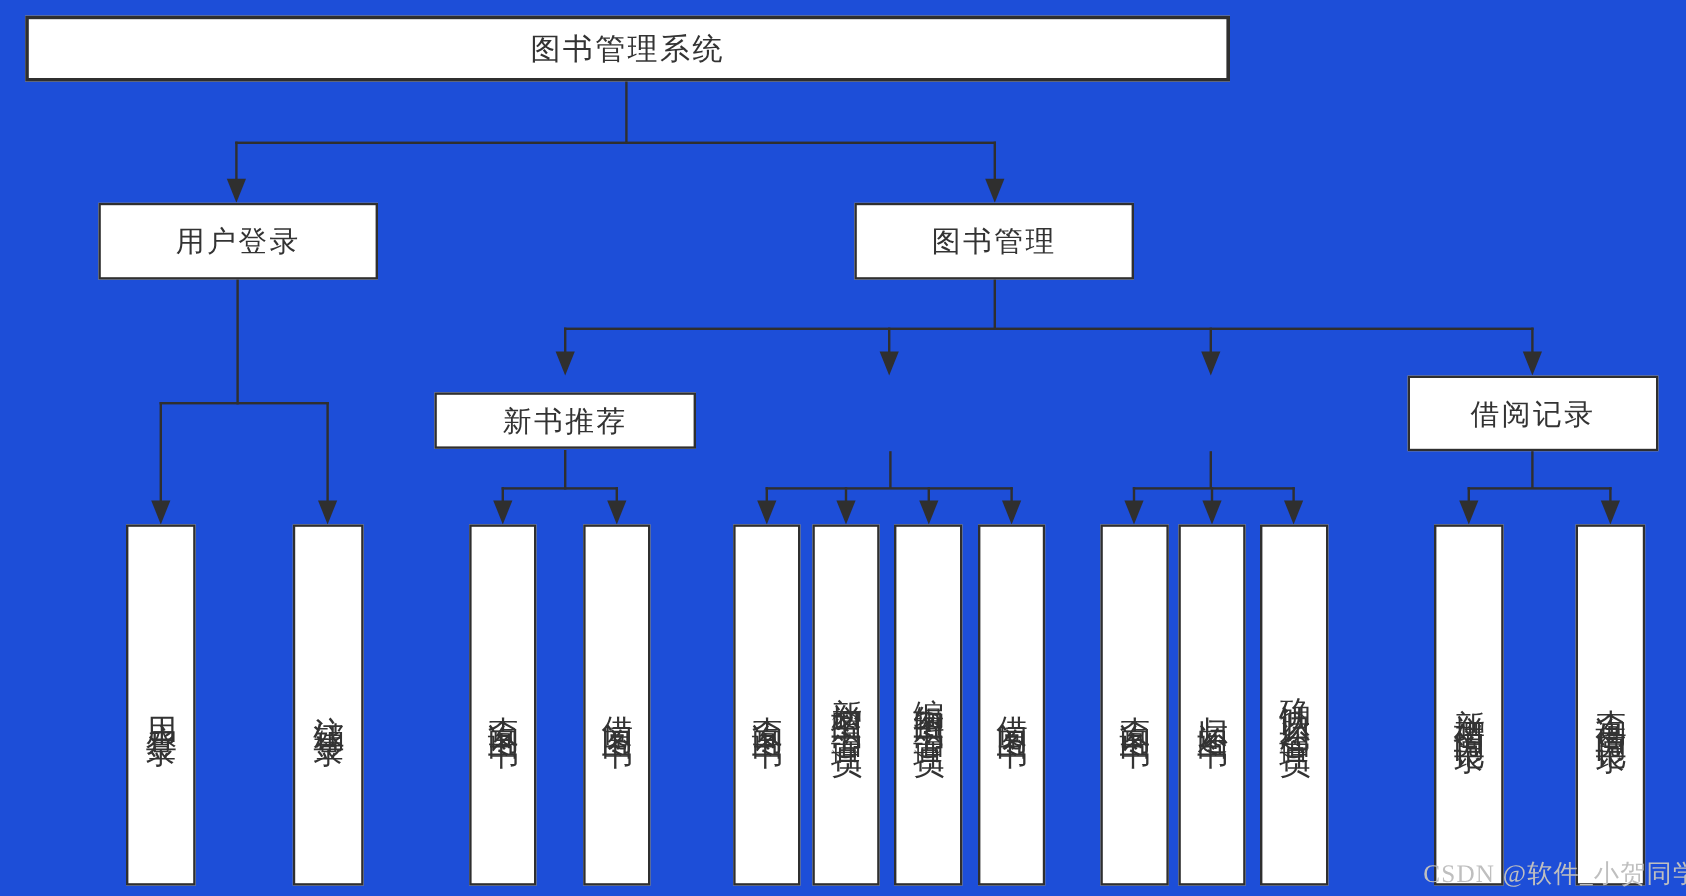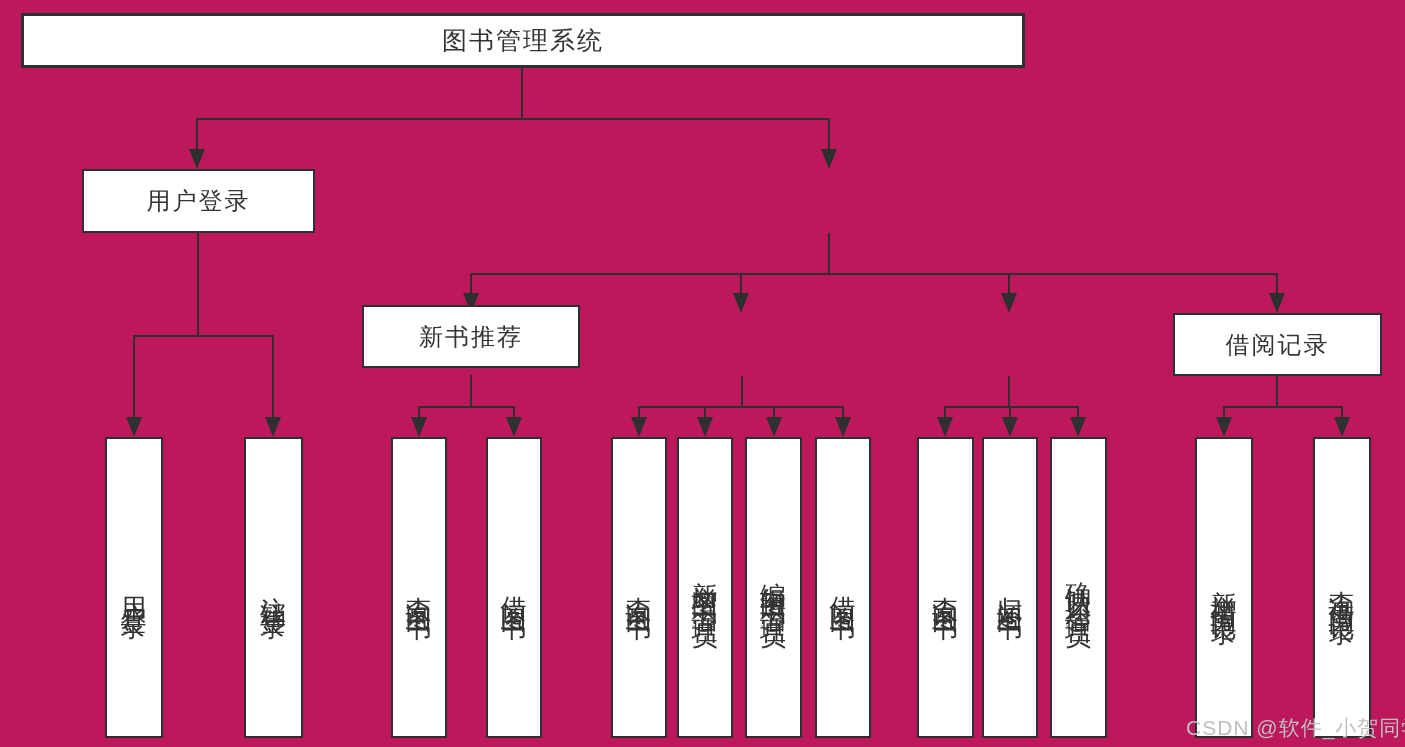--- a/index.html
+++ b/index.html
@@ -1,18 +1,18 @@
 <!DOCTYPE html>
 <html><head>
 <meta charset="utf-8">
 <style>
   html,body{margin:0;padding:0;background:#ffffff;}
   .canvas{
-    position:relative;width:1405px;height:747px;background:#be185d;
-    font-family:Liberation Sans, sans-serif;color:#333333;overflow:hidden;text-align:right;
+    position:relative;width:1405px;height:747px;background:#1d4ed8;
+    font-family:Liberation Serif, serif;color:#333333;overflow:hidden;text-align:right;
   }
   .box{
     position:absolute;box-sizing:border-box;border:2px solid #2f2f2f;background:#ffffff;
     display:flex;align-items:center;justify-content:center;
     font-size:24px;letter-spacing:2px;white-space:nowrap;
   }
   .lvl1{border-width:3px;font-size:25px;}
   .vbox{
     position:absolute;box-sizing:border-box;border:2px solid #2f2f2f;background:#ffffff;
     display:flex;align-items:center;justify-content:center;top:437px;height:301px;
@@ -41,40 +41,41 @@
   <div class="box lvl1" style="left:21px;top:13px;width:1004px;height:55px">图书管理系统</div>
 
   <div class="vline" style="left:521px;top:68px;height:52px"></div>
   <div class="hline" style="left:196px;top:118px;width:634px"></div>
   <div class="vline" style="left:196px;top:118px;height:36px"></div>
   <div class="arr" style="left:189px;top:149px"></div>
   <div class="vline" style="left:828px;top:118px;height:36px"></div>
   <div class="arr" style="left:821px;top:149px"></div>
 
   <div class="box" style="left:82px;top:169px;width:233px;height:64px">用户登录</div>
+  <div class="box" style="left:712px;top:169px;width:233px;height:64px">图书管理</div>
 
   <div class="vline" style="left:197px;top:233px;height:104px"></div>
   <div class="hline" style="left:133px;top:335px;width:141px"></div>
   <div class="vline" style="left:133px;top:335px;height:86px"></div>
   <div class="arr" style="left:126px;top:417px"></div>
   <div class="vline" style="left:272px;top:335px;height:86px"></div>
   <div class="arr" style="left:265px;top:417px"></div>
 
   <div class="vline" style="left:828px;top:233px;height:42px"></div>
   <div class="hline" style="left:470px;top:273px;width:808px"></div>
   <div class="vline" style="left:470px;top:273px;height:24px"></div>
   <div class="arr" style="left:463px;top:293px"></div>
   <div class="vline" style="left:740px;top:273px;height:24px"></div>
   <div class="arr" style="left:733px;top:293px"></div>
   <div class="vline" style="left:1008px;top:273px;height:24px"></div>
   <div class="arr" style="left:1001px;top:293px"></div>
   <div class="vline" style="left:1276px;top:273px;height:24px"></div>
   <div class="arr" style="left:1269px;top:293px"></div>
 
-  <div class="box" style="left:362px;top:305px;width:218px;height:63px">新书推荐</div>
+  <div class="box" style="left:362px;top:327px;width:218px;height:47px">新书推荐</div>
   <div class="box" style="left:1173px;top:313px;width:209px;height:63px">借阅记录</div>
 
   <div class="vline" style="left:470px;top:375px;height:33px"></div>
   <div class="hline" style="left:418px;top:406px;width:97px"></div>
   <div class="vline" style="left:418px;top:406px;height:14px"></div>
   <div class="arr" style="left:411px;top:417px"></div>
   <div class="vline" style="left:513px;top:406px;height:14px"></div>
   <div class="arr" style="left:506px;top:417px"></div>
 
   <div class="vline" style="left:741px;top:376px;height:31px"></div>

